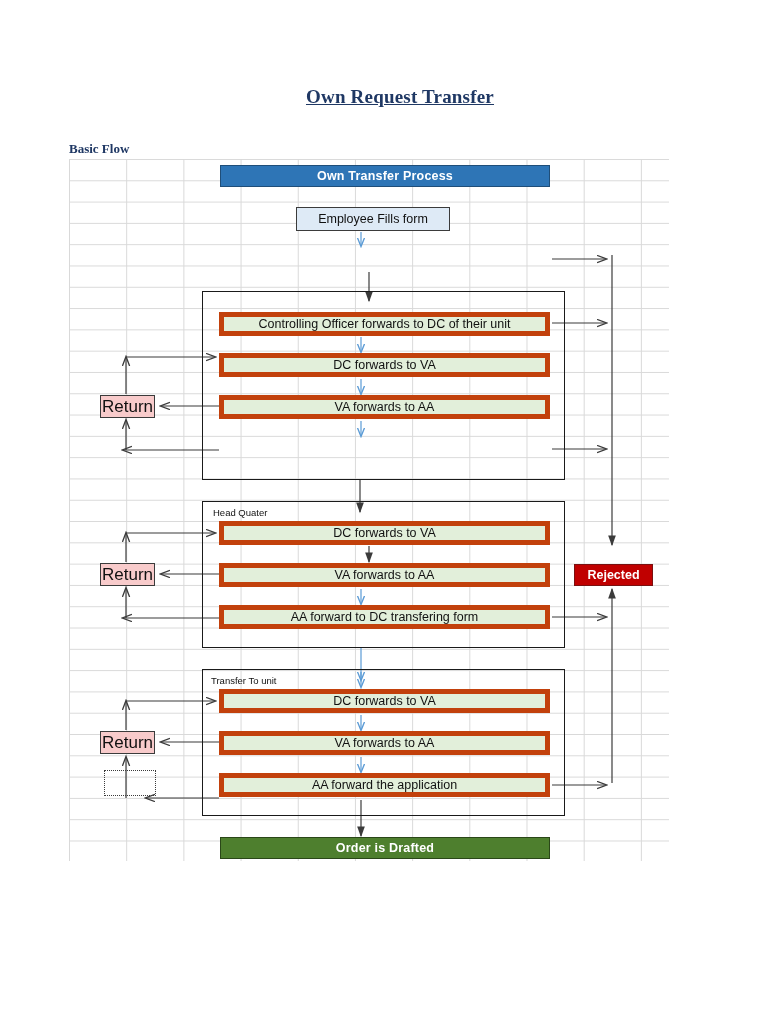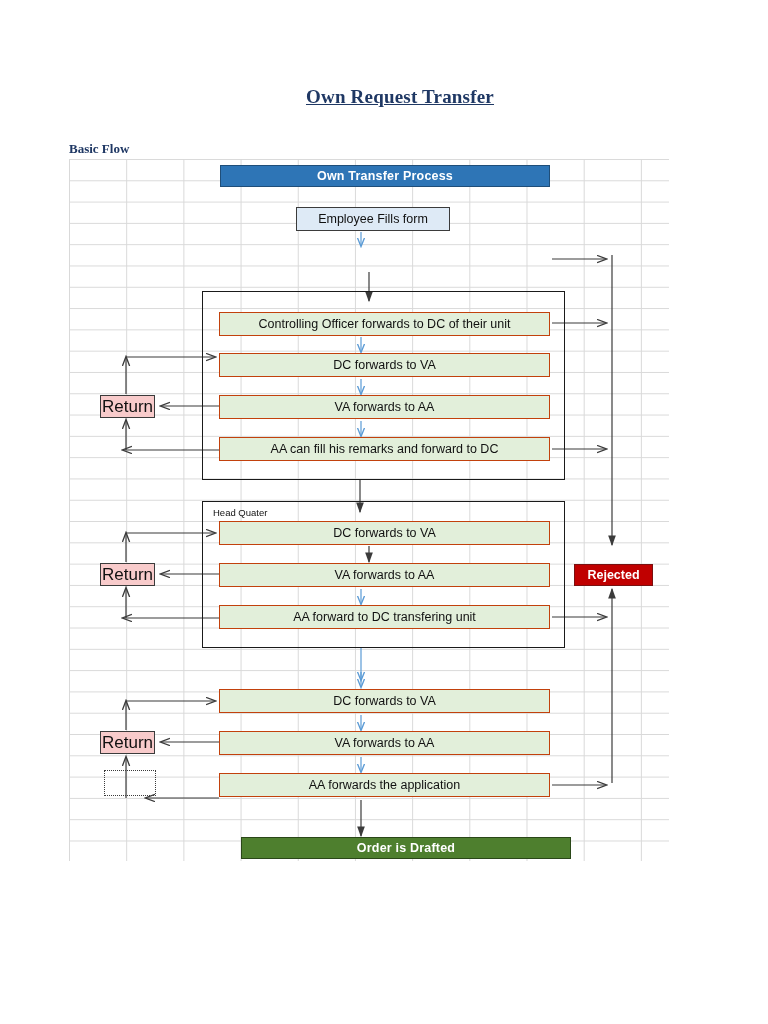--- a/index.html
+++ b/index.html
@@ -44,29 +44,28 @@
     background:#2E75B6;border:1px solid #1F4E79;
     color:#ffffff;font-weight:bold;font-size:12.5px;
     display:flex;align-items:center;justify-content:center;
     letter-spacing:.2px;
   }
   .bar-green{
     background:#4E7F2E;border:1px solid #2a4718;
     color:#ffffff;font-weight:bold;font-size:12.5px;
     display:flex;align-items:center;justify-content:center;
     letter-spacing:.2px;
-    margin-left:21px;
   }
   .box-lightblue{
     background:#DEEAF6;border:1px solid #3B3B3B;
     color:#111111;font-size:12.5px;
     display:flex;align-items:center;justify-content:center;
   }
   .box-proc{
-    background:#E2EFDA;border:1px solid #c2410c;
+    background:#E2EFDA;border:5px solid #c2410c;
     color:#111111;font-size:12.5px;
     display:flex;align-items:center;justify-content:center;
   }
   .box-proc.accent-green{border:2px solid #41A93C;}
   .box-return{
     background:#F8CBCB;border:1px solid #3B3B3B;
     color:#111111;font-size:17px;
     display:flex;align-items:center;justify-content:center;
   }
   .box-rejected{
@@ -167,40 +166,42 @@
       <line x1="126" y1="798" x2="126" y2="757" marker-end="url(#ah)"></line>
     </g>
   </svg>
 
   <div class="shape group-box" style="left:202px;top:291px;width:363px;height:189px;"></div>
 
   <div class="shape group-box" style="left:202px;top:501px;width:363px;height:147px;">
     <span class="group-label" style="left:10px;top:5px;">Head Quater</span>
   </div>
 
+  <div class="shape group-box" style="left:202px;top:669px;width:363px;height:147px;">
+    <span class="group-label" style="left:8px;top:5px;">Transfer To unit</span>
+  </div>
 
   <div class="shape dotted-box" style="left:104px;top:770px;width:52px;height:26px;"></div>
 
   <div class="shape bar-blue" style="left:220px;top:165px;width:330px;height:22px;">Own Transfer Process</div>
 
   <div class="shape box-lightblue" style="left:296px;top:207px;width:154px;height:24px;">Employee  Fills form</div>
 
 
   <div class="shape box-proc" style="left:219px;top:312px;width:331px;height:24px;">Controlling Officer forwards to DC of their unit</div>
   <div class="shape box-proc" style="left:219px;top:353px;width:331px;height:24px;">DC forwards to VA</div>
   <div class="shape box-proc" style="left:219px;top:395px;width:331px;height:24px;">VA forwards to AA</div>
-  <div class="shape box-proc" style="left:219px;top:437px;width:331px;height:24px;">AA can fill his remarks and forward to DC</div>
 
   <div class="shape box-proc" style="left:219px;top:521px;width:331px;height:24px;">DC forwards to VA</div>
   <div class="shape box-proc" style="left:219px;top:563px;width:331px;height:24px;">VA forwards to AA</div>
-  <div class="shape box-proc" style="left:219px;top:605px;width:331px;height:24px;">AA forward to  DC transfering unit</div>
+  <div class="shape box-proc" style="left:219px;top:605px;width:331px;height:24px;">AA forward to  DC transfering form</div>
 
   <div class="shape box-proc" style="left:219px;top:689px;width:331px;height:24px;">DC forwards to VA</div>
   <div class="shape box-proc" style="left:219px;top:731px;width:331px;height:24px;">VA forwards to AA</div>
-  <div class="shape box-proc" style="left:219px;top:773px;width:331px;height:24px;">AA forwards the application</div>
+  <div class="shape box-proc" style="left:219px;top:773px;width:331px;height:24px;">AA forward the application</div>
 
   <div class="shape box-return" style="left:100px;top:395px;width:55px;height:23px;">Return</div>
   <div class="shape box-return" style="left:100px;top:563px;width:55px;height:23px;">Return</div>
   <div class="shape box-return" style="left:100px;top:731px;width:55px;height:23px;">Return</div>
 
   <div class="shape box-rejected" style="left:574px;top:564px;width:79px;height:22px;">Rejected</div>
 
   <div class="shape bar-green" style="left:220px;top:837px;width:330px;height:22px;">Order is Drafted</div>
 
 </div>

